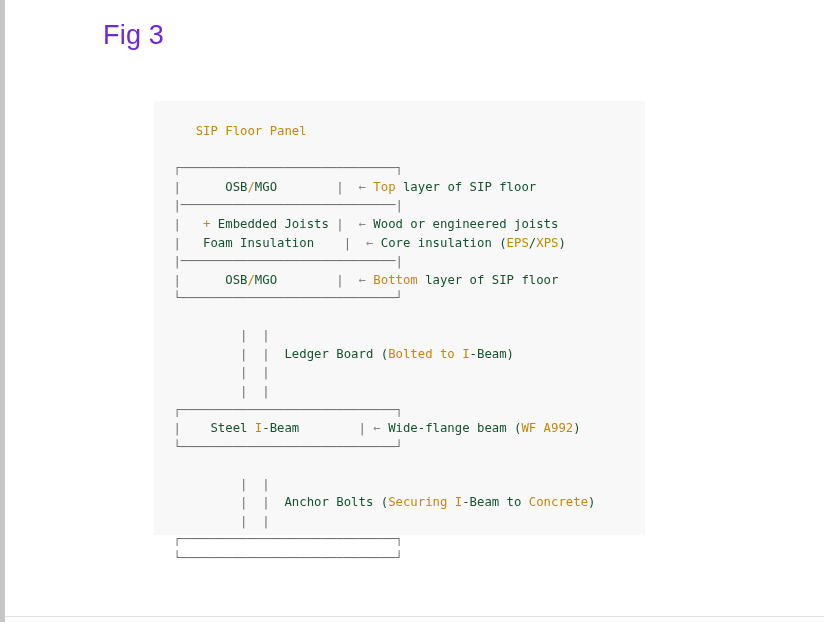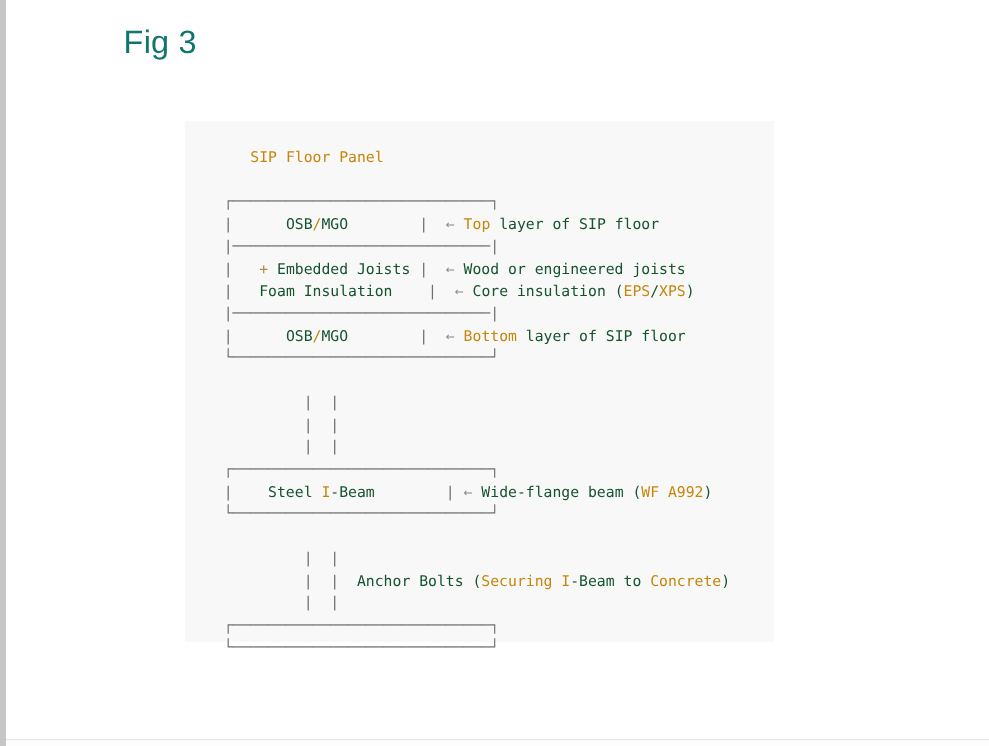--- a/index.html
+++ b/index.html
@@ -36,21 +36,21 @@
     width: 819px; height: 5px;
     background: #fdfdfd;
   }
 
   #page-title {
     position: absolute;
     left: 103px;
     top: 20px;
     font-size: 27px;
     font-weight: 400;
-    color: #0f766e;
+    color: #6d28d9;
     letter-spacing: 0.2px;
     font-family: "Liberation Sans", sans-serif;
     text-align: right;
   }
 
   #diagram-panel {
     position: absolute;
     left: 154px;
     top: 101px;
     width: 491px;
@@ -61,21 +61,20 @@
   #ascii-diagram {
     position: absolute;
     left: 12px;
     top: 9px;
     font-family: "DejaVu Sans Mono", "Liberation Mono", monospace;
     font-size: 12.3px;
     line-height: 18.55px;
     white-space: pre;
     color: #6f6f6f;
     letter-spacing: 0px;
-    margin-left: 13px;
     -webkit-font-smoothing: antialiased;
   }
 
   
   .tok-box   { color: #707070; }   
   .tok-gold  { color: #c5860b; }   
   .tok-mute  { color: #14532d; }   
   .tok-arrow { color: #8a8a8a; }   
   .tok-plus  { color: #b08a41; }
 
@@ -94,20 +93,21 @@
 </span><span class="row"><span class="tok-box"> ┌─────────────────────────────┐</span>
 </span><span class="row"><span class="tok-box"> |      </span><span class="tok-mute">OSB</span><span class="tok-gold">/</span><span class="tok-mute">MGO</span><span class="tok-box">        |</span><span class="tok-arrow">  ← </span><span class="tok-gold">Top</span><span class="tok-mute"> layer of SIP floor</span>
 </span><span class="row"><span class="tok-box"> |─────────────────────────────|</span>
 </span><span class="row"><span class="tok-box"> |   </span><span class="tok-plus">+</span><span class="tok-mute"> Embedded Joists </span><span class="tok-box">|</span><span class="tok-arrow">  ← </span><span class="tok-mute">Wood or engineered joists</span>
 </span><span class="row"><span class="tok-box"> |   </span><span class="tok-mute">Foam Insulation</span><span class="tok-box">    |</span><span class="tok-arrow">  ← </span><span class="tok-mute">Core insulation (</span><span class="tok-gold">EPS</span><span class="tok-mute">/</span><span class="tok-gold">XPS</span><span class="tok-mute">)</span>
 </span><span class="row"><span class="tok-box"> |─────────────────────────────|</span>
 </span><span class="row"><span class="tok-box"> |      </span><span class="tok-mute">OSB</span><span class="tok-gold">/</span><span class="tok-mute">MGO</span><span class="tok-box">        |</span><span class="tok-arrow">  ← </span><span class="tok-gold">Bottom</span><span class="tok-mute"> layer of SIP floor</span>
 </span><span class="row"><span class="tok-box"> └─────────────────────────────┘</span>
 </span><span class="row"><span class="tok-box"></span>
 </span><span class="row"><span class="tok-box">          |  |</span>
+</span><span class="row"><span class="tok-box">          |  |  </span><span class="tok-mute">Ledger Board (</span><span class="tok-gold">Bolted to </span><span class="tok-gold">I</span><span class="tok-mute">-Beam)</span>
 </span><span class="row"><span class="tok-box">          |  |</span>
 </span><span class="row"><span class="tok-box">          |  |</span>
 </span><span class="row"><span class="tok-box"> ┌─────────────────────────────┐</span>
 </span><span class="row"><span class="tok-box"> |    </span><span class="tok-mute">Steel </span><span class="tok-gold">I</span><span class="tok-mute">-Beam</span><span class="tok-box">        |</span><span class="tok-arrow"> ← </span><span class="tok-mute">Wide-flange beam (</span><span class="tok-gold">WF A992</span><span class="tok-mute">)</span>
 </span><span class="row"><span class="tok-box"> └─────────────────────────────┘</span>
 </span><span class="row"><span class="tok-box"></span>
 </span><span class="row"><span class="tok-box">          |  |</span>
 </span><span class="row"><span class="tok-box">          |  |  </span><span class="tok-mute">Anchor Bolts (</span><span class="tok-gold">Securing </span><span class="tok-gold">I</span><span class="tok-mute">-Beam to </span><span class="tok-gold">Concrete</span><span class="tok-mute">)</span>
 </span><span class="row"><span class="tok-box">          |  |</span>
 </span><span class="row"><span class="tok-box"> ┌─────────────────────────────┐</span>

